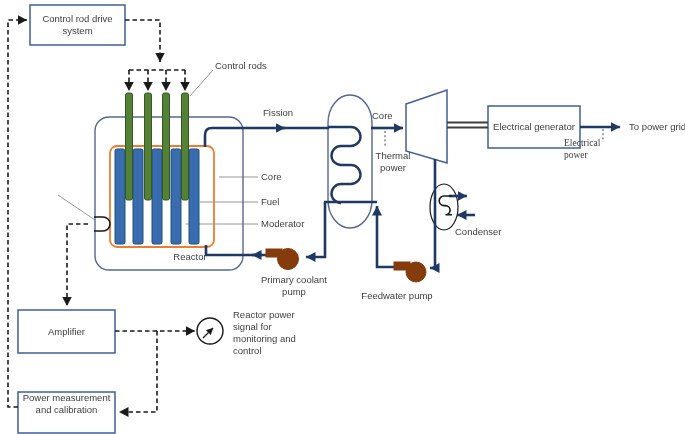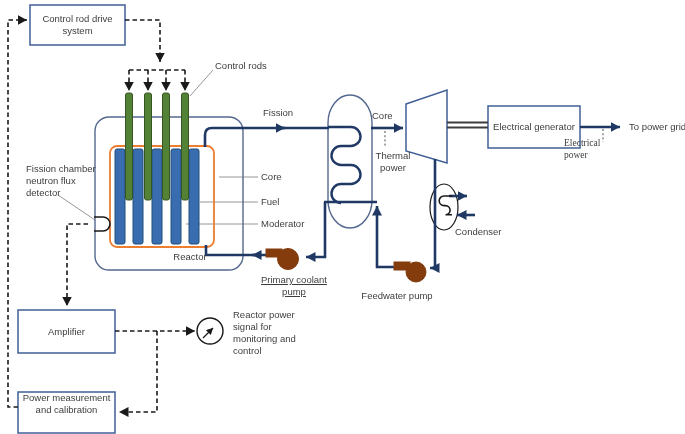--- a/index.html
+++ b/index.html
@@ -138,20 +138,19 @@
 <div class="lbl" style="left:372px;top:110px;">Core</div>
 <div class="lbl" style="left:371px;top:150px;width:44px;text-align:center;">Thermal power</div>
 <div class="lbl cc" style="left:488px;top:106px;width:92px;height:42px;">Electrical generator</div>
 <div class="lbl" style="left:629px;top:121px;width:60px;">To power grid</div>
 <div class="lbl" style="left:564px;top:138px;width:48px;font-family:Liberation Serif, serif;">Electrical power</div>
 <div class="lbl" style="left:455px;top:226px;">Condenser</div>
 <div class="lbl" style="left:261px;top:171px;">Core</div>
 <div class="lbl" style="left:261px;top:196px;">Fuel</div>
 <div class="lbl" style="left:261px;top:218px;">Moderator</div>
 <div class="lbl tc" style="left:162px;top:251px;width:56px;">Reactor</div>
-<div class="lbl" style="left:26px;top:163px;width:74px;">Fission chamber neutron flux detector</div>
-<div class="lbl tc" style="left:248px;top:274px;width:92px;text-decoration:underline;">Primary coolant pump</div>
+<div class="lbl tc" style="left:248px;top:274px;width:92px;">Primary coolant pump</div>
 <div class="lbl tc" style="left:352px;top:290px;width:90px;">Feedwater pump</div>
 <div class="lbl cc" style="left:18px;top:310px;width:97px;height:43px;">Amplifier</div>
 <div class="lbl cc" style="left:18px;top:392px;width:97px;height:24px;">Power measurement and calibration</div>
 <div class="lbl" style="left:233px;top:309px;width:78px;">Reactor power signal for monitoring and control</div>
 
 </div>
 
 </body></html>

